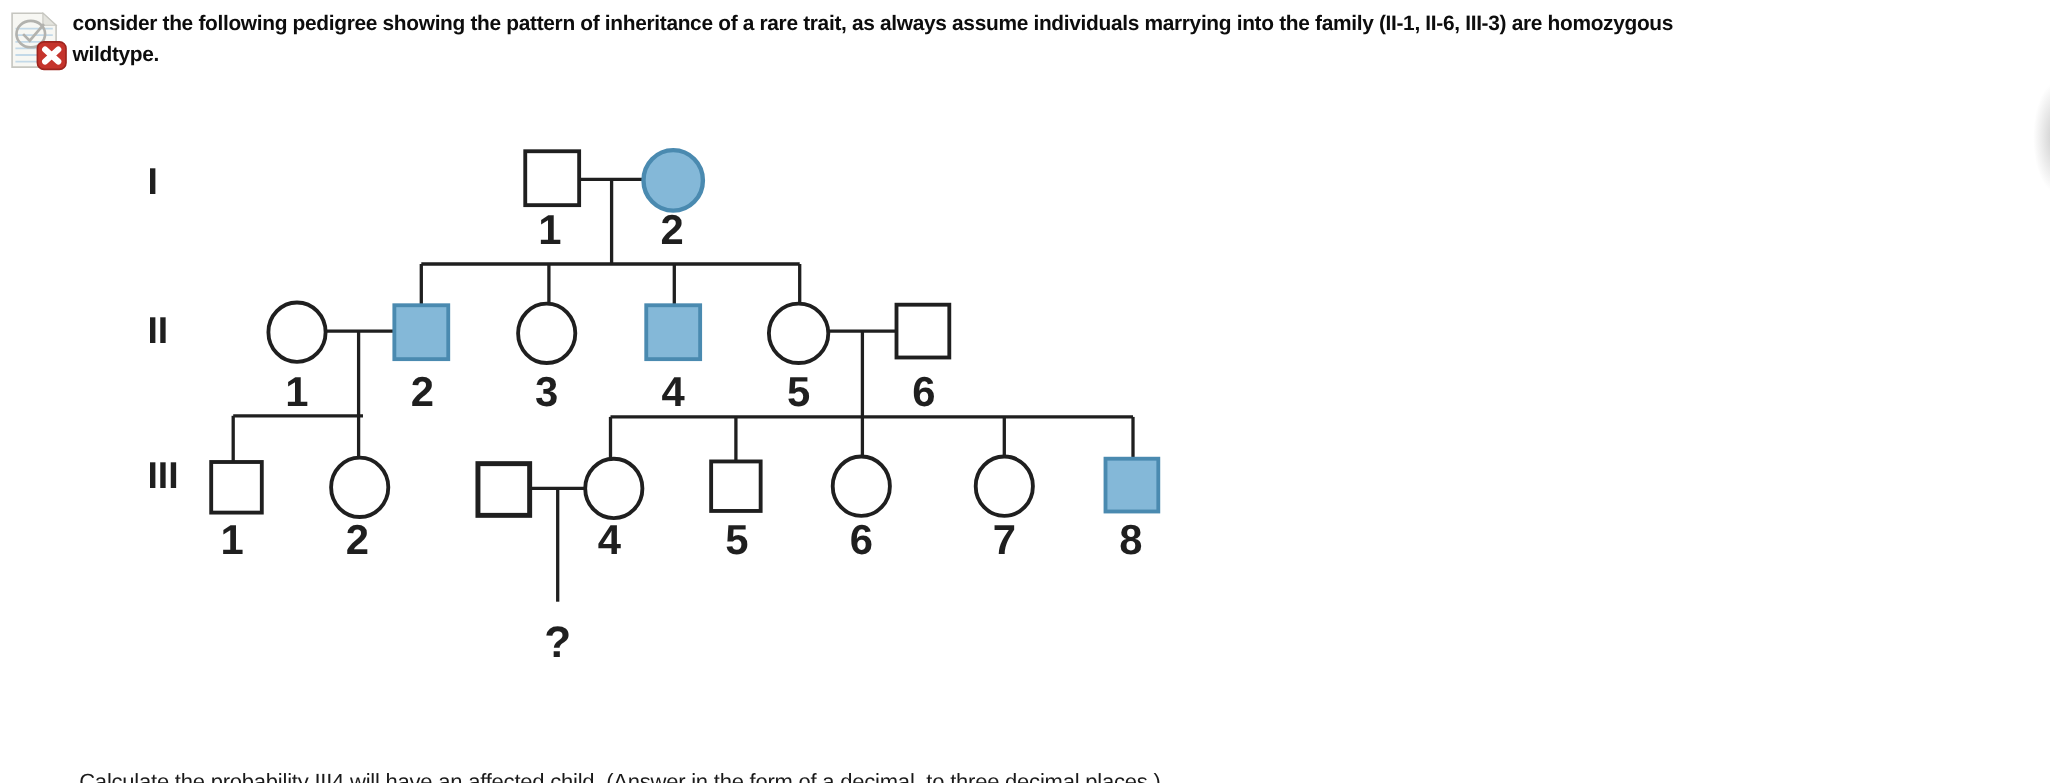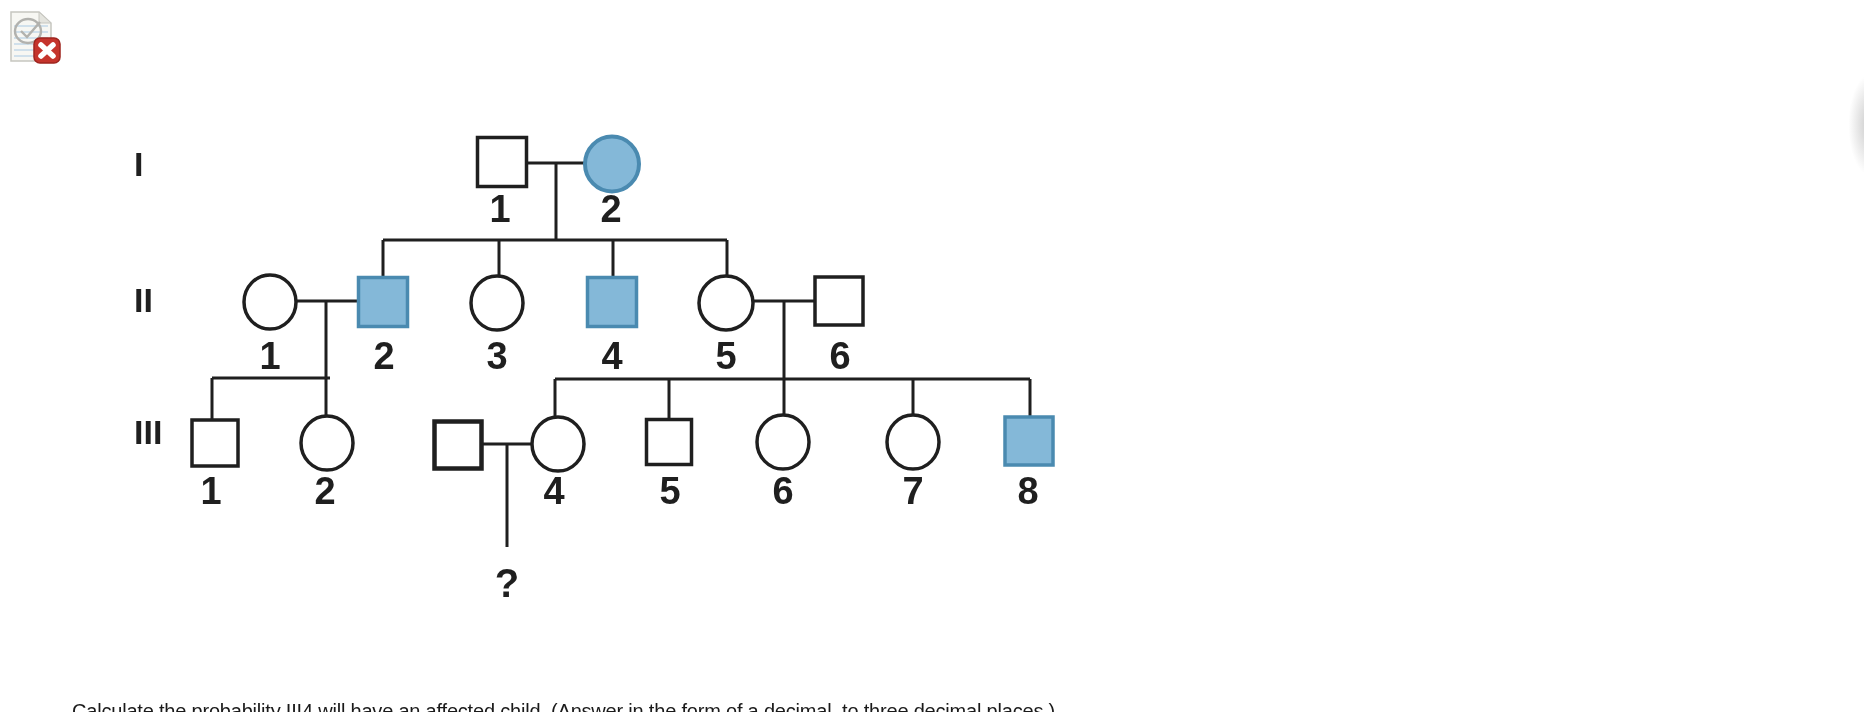--- a/index.html
+++ b/index.html
@@ -47,20 +47,22 @@
       <rect x="26" y="29" width="26" height="25" rx="6" fill="#c5342c" stroke="#9e241e" stroke-width="1.5"></rect>
       <g stroke="#ffffff" stroke-width="5.5" stroke-linecap="round">
         <line x1="33" y1="36" x2="45" y2="47"></line>
         <line x1="45" y1="36" x2="33" y2="47"></line>
       </g>
     </g>
   </svg>
 </div>
 
 <div class="header-text">
+  <span>consider the following pedigree showing the pattern of inheritance of a rare trait, as always assume individuals marrying into the family (II-1, II-6, III-3) are homozygous</span>
+  <span>wildtype.</span>
 </div>
 
 <div class="pedigree-wrap">
   <svg id="pedigree-svg" width="1100" height="630" viewBox="0 0 1100 630">
       <line x1="527" y1="163" x2="586" y2="163" stroke="#1f1f1f" stroke-width="3"></line>
       <line x1="556" y1="163" x2="556" y2="240" stroke="#1f1f1f" stroke-width="3"></line>
       <line x1="383" y1="240" x2="727" y2="240" stroke="#1f1f1f" stroke-width="3"></line>
       <line x1="383" y1="240" x2="383" y2="278" stroke="#1f1f1f" stroke-width="3"></line>
       <line x1="499" y1="240" x2="499" y2="277" stroke="#1f1f1f" stroke-width="3"></line>
       <line x1="613" y1="240" x2="613" y2="278" stroke="#1f1f1f" stroke-width="3"></line>

